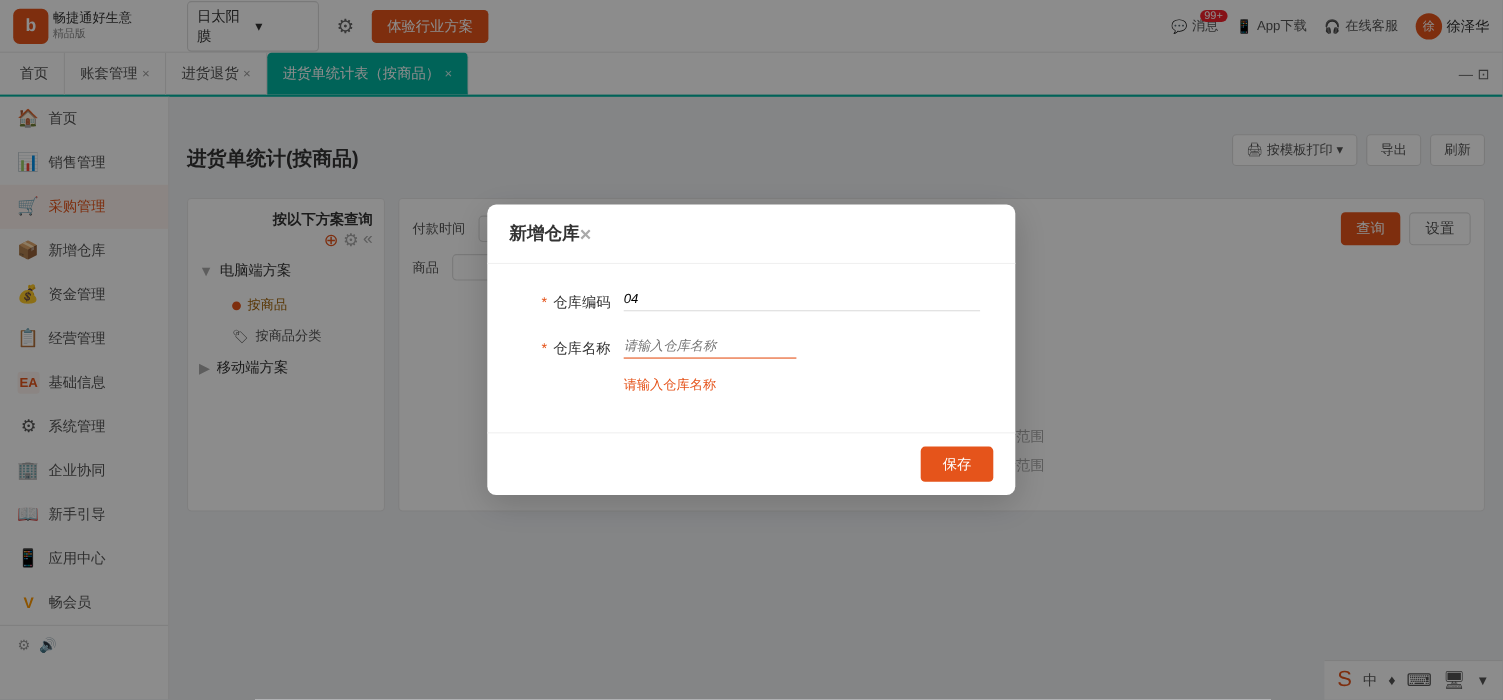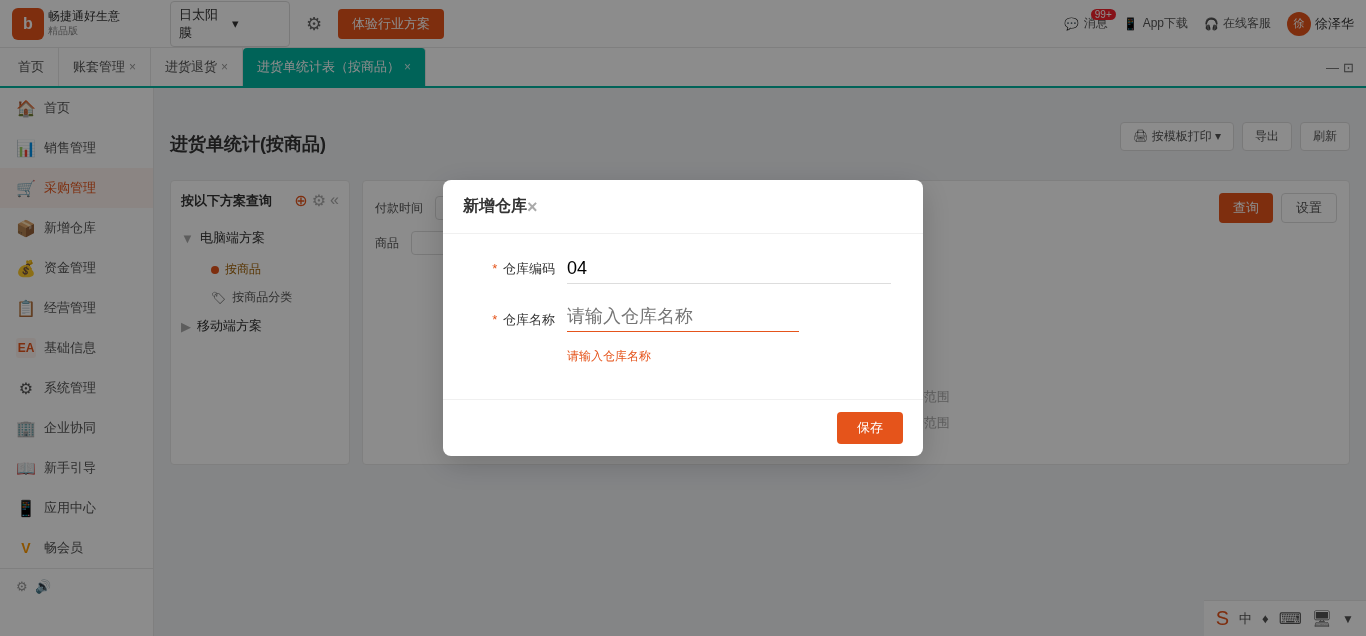--- a/index.html
+++ b/index.html
@@ -134,21 +134,21 @@
       display: flex; align-items: center; justify-content: flex-start;
       padding: 16px 20px; border-bottom: 1px solid #f0f0f0; font-size: 16px; font-weight: bold;
     }
     .modal-close { cursor: pointer; color: #aaa; font-size: 18px; line-height: 1; }
     .modal-body { padding: 20px 32px 16px; }
     .form-row { display: flex; align-items: flex-start; margin-bottom: 18px; gap: 12px; }
     .form-label { width: 80px; flex-shrink: 0; font-size: 13px; color: #333; padding-top: 6px; text-align: right; }
     .form-label .required { color: #e5541b; margin-right: 2px; }
     .form-control {
       flex: 1; border: none; border-bottom: 1px solid #ddd; padding: 4px 0;
-      font-size: 18px; outline: none; background: transparent;
+      font-size: 12px; outline: none; background: transparent; font-style: italic;
     }
     .form-control.error { border-bottom: 1px solid #e5541b; }
     .error-msg { color: #e5541b; font-size: 12px; margin-top: 2px; }
     .form-select-wrap { flex: 1; position: relative; }
     .form-select-input {
       width: 100%; border: 1px solid #ddd; border-radius: 4px; padding: 6px 32px 6px 8px;
       font-size: 13px; outline: none; background: #fff; cursor: pointer;
     }
     .form-select-arrow {
       position: absolute; right: 8px; top: 50%; transform: translateY(-50%);
@@ -312,21 +312,21 @@
           <span>▾</span>
         </button>
         <button class="btn-outline">导出</button>
         <button class="btn-outline">刷新</button>
       </div>
     </div>
 
     <div class="query-panel">
 
       <div class="query-left">
-        <div style="display:flex;align-items:flex-end;justify-content:space-between;margin-bottom:19px;">
+        <div style="display:flex;align-items:flex-end;justify-content:space-between;margin-bottom:8px;flex-direction:column;">
           <span style="font-size:13px;font-weight:bold;color:#333;">按以下方案查询</span>
           <div style="display:flex;gap:4px;">
             <span style="cursor:pointer;color:#e5541b;font-size:16px;">⊕</span>
             <span style="cursor:pointer;color:#aaa;font-size:16px;">⚙</span>
             <span style="cursor:pointer;color:#aaa;font-size:16px;">«</span>
           </div>
         </div>
 
         <div style="margin-bottom:6px;">
           <div class="query-section-title">

